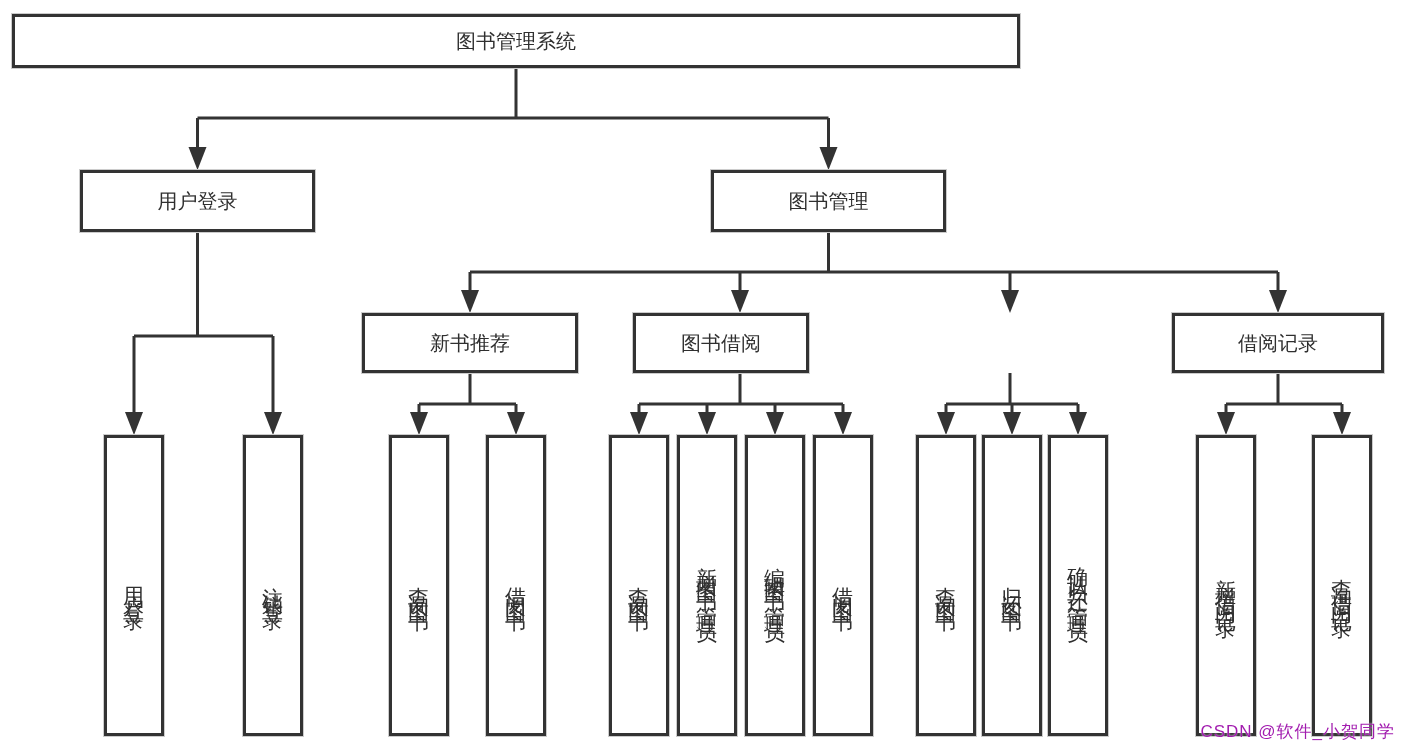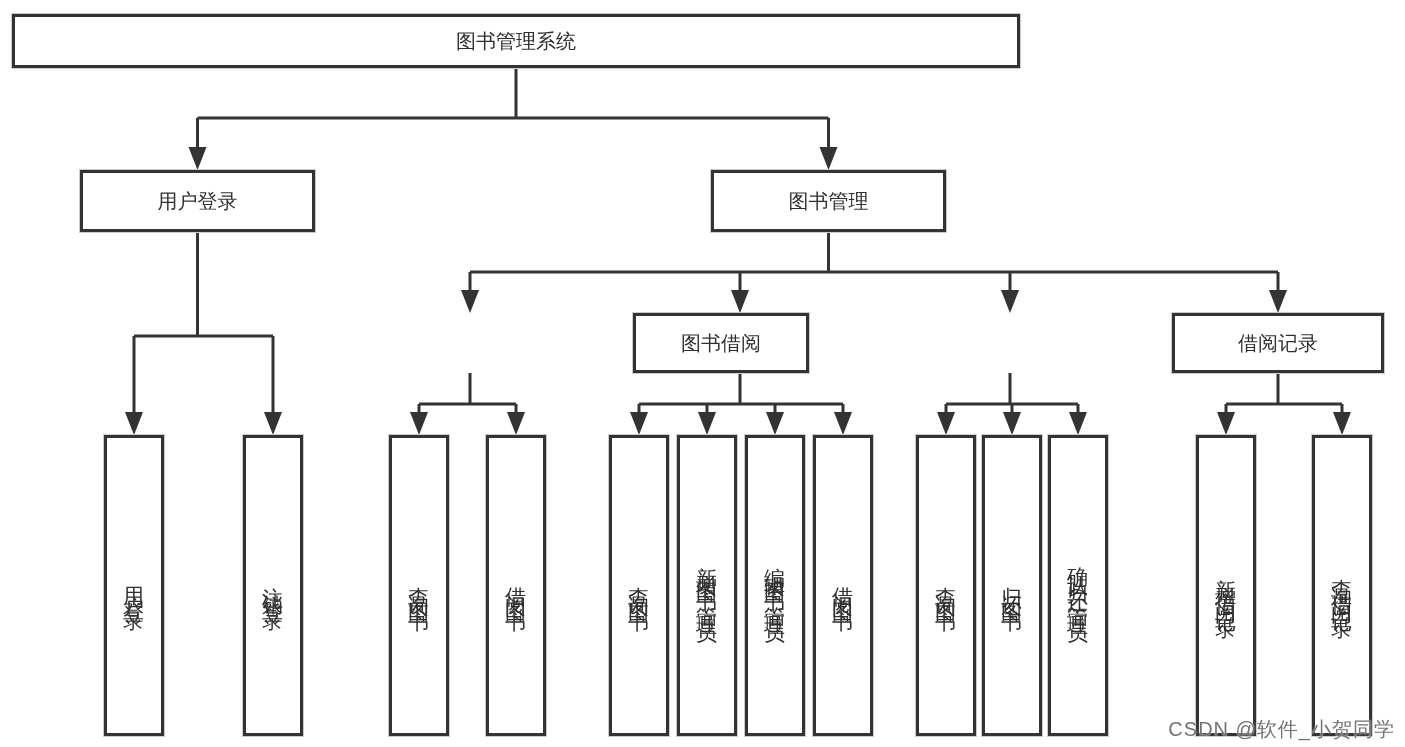--- a/index.html
+++ b/index.html
@@ -12,21 +12,21 @@
     position:absolute;box-sizing:border-box;background:#ffffff;
     border:3px solid #333333;display:flex;align-items:center;justify-content:center;
     color:#2f2f2f;z-index:2;box-shadow:0 0 0 1px #cccccc;
   }
   .node .lbl{font-size:20px;white-space:nowrap;}
   .leaf .lbl{
     writing-mode:vertical-rl;letter-spacing:8px;font-size:21px;line-height:1;
   }
   .watermark{
     position:absolute;right:10px;bottom:4px;z-index:5;
-    color:#737373;font-size:20px;letter-spacing:1px;white-space:nowrap;
+    color:#a21caf;font-size:17px;letter-spacing:1px;white-space:nowrap;
     text-shadow:0 0 2px #ffffff;
     text-align:center;
   }
 </style>
 </head>
 <body>
 
 <div class="canvas">
 
   <svg class="wires" width="1405" height="747" viewBox="0 0 1405 747">
@@ -66,20 +66,23 @@
     <span class="lbl">图书管理系统</span>
   </div>
 
   <div class="node" style="left:80px;top:170px;width:235px;height:62px;">
     <span class="lbl">用户登录</span>
   </div>
   <div class="node" style="left:711px;top:170px;width:235px;height:62px;">
     <span class="lbl">图书管理</span>
   </div>
 
+  <div class="node" style="left:362px;top:313px;width:216px;height:60px;">
+    <span class="lbl">新书推荐</span>
+  </div>
   <div class="node" style="left:633px;top:313px;width:176px;height:60px;">
     <span class="lbl">图书借阅</span>
   </div>
   <div class="node" style="left:1172px;top:313px;width:212px;height:60px;">
     <span class="lbl">借阅记录</span>
   </div>
 
   <div class="node leaf" style="left:104px;top:435px;width:60px;height:301px;">
     <span class="lbl">用户登录</span>
   </div>

